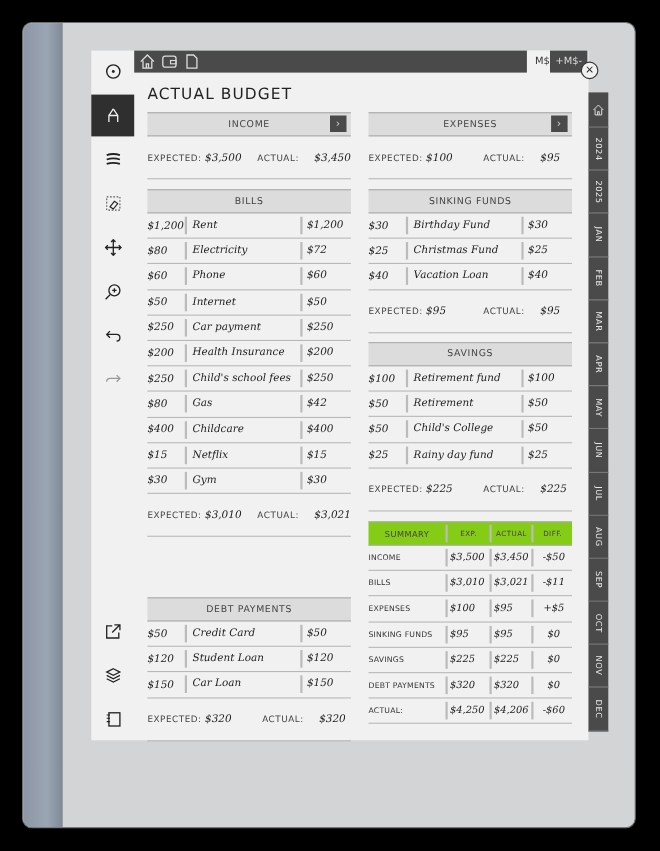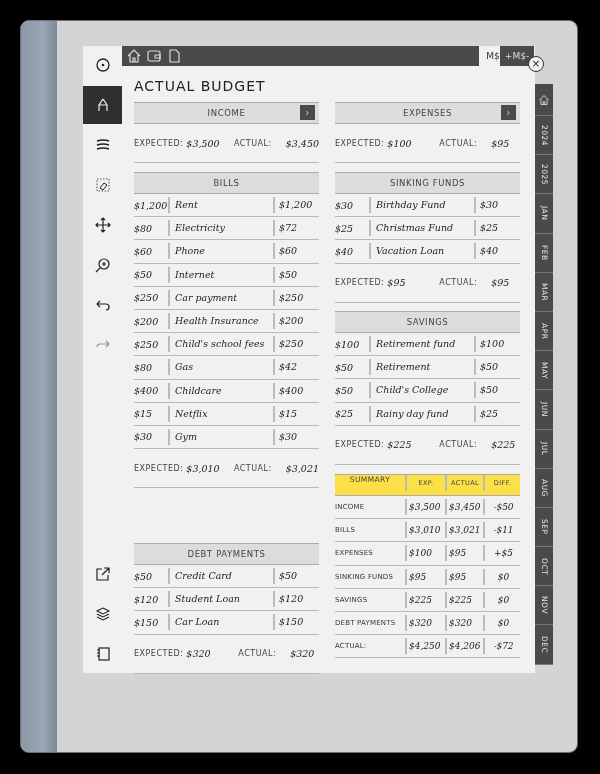--- a/index.html
+++ b/index.html
@@ -33,21 +33,21 @@
   .row .c2{flex:1;border-left:2px solid #bbb;padding-left:5px;height:16px;line-height:16px;}
   .row .c3{width:40px;border-left:2px solid #bbb;padding-left:4px;height:16px;line-height:16px;}
   .tot{height:39px;border-bottom:1.5px solid #b8b8b8;box-sizing:border-box;display:flex;align-items:center;font-size:8px;color:#444;letter-spacing:0.5px;}
   .tot .v{font-family:"DejaVu Serif",serif;font-style:italic;font-size:9.5px;color:#222;letter-spacing:0;}
   
   .sum{position:absolute;left:335px;top:474px;width:185px;}
   .srow{height:23.2px;border-bottom:1.5px solid #b8b8b8;box-sizing:border-box;display:flex;align-items:center;}
   .srow .l{width:70px;font-size:7px;color:#333;letter-spacing:0.2px;}
   .srow .e,.srow .a,.srow .d{border-left:2px solid #bbb;height:16px;line-height:16px;padding-left:2px;font-family:"DejaVu Serif",serif;font-style:italic;font-size:9px;color:#222;}
   .srow .e{width:36px;}.srow .a{width:34px;}.srow .d{flex:1;text-align:center;}
-  .shdr{height:22px;background:#fde047;border-top:1.5px solid #aaa;border-bottom:1.5px solid #aaa;box-sizing:border-box;display:flex;font-size:7.5px;color:#444;letter-spacing:0.4px;}
+  .shdr{height:22px;background:#84cc16;border-top:1.5px solid #aaa;border-bottom:1.5px solid #aaa;box-sizing:border-box;display:flex;align-items:center;font-size:7.5px;color:#444;letter-spacing:0.4px;}
   .shdr .l{width:70px;text-align:center;}
   .shdr .e,.shdr .a,.shdr .d{border-left:2px solid #bbb;height:16px;line-height:16px;text-align:center;font-size:6.5px;}
   .shdr .e{width:38px;}.shdr .a{width:36px;}.shdr .d{flex:1;}
 </style>
 </head>
 <body>
 
 <div class="device">
   <div class="spine"></div>
 </div>
@@ -379,16 +379,16 @@
       <div class="srow">
         <span class="l">DEBT PAYMENTS</span>
         <span class="e">$320</span>
         <span class="a">$320</span>
         <span class="d">$0</span>
       </div>
       <div class="srow">
         <span class="l">ACTUAL:</span>
         <span class="e">$4,250</span>
         <span class="a">$4,206</span>
-        <span class="d">-$72</span>
+        <span class="d">-$60</span>
       </div>
     </div>
 </div>
 
 </body></html>

